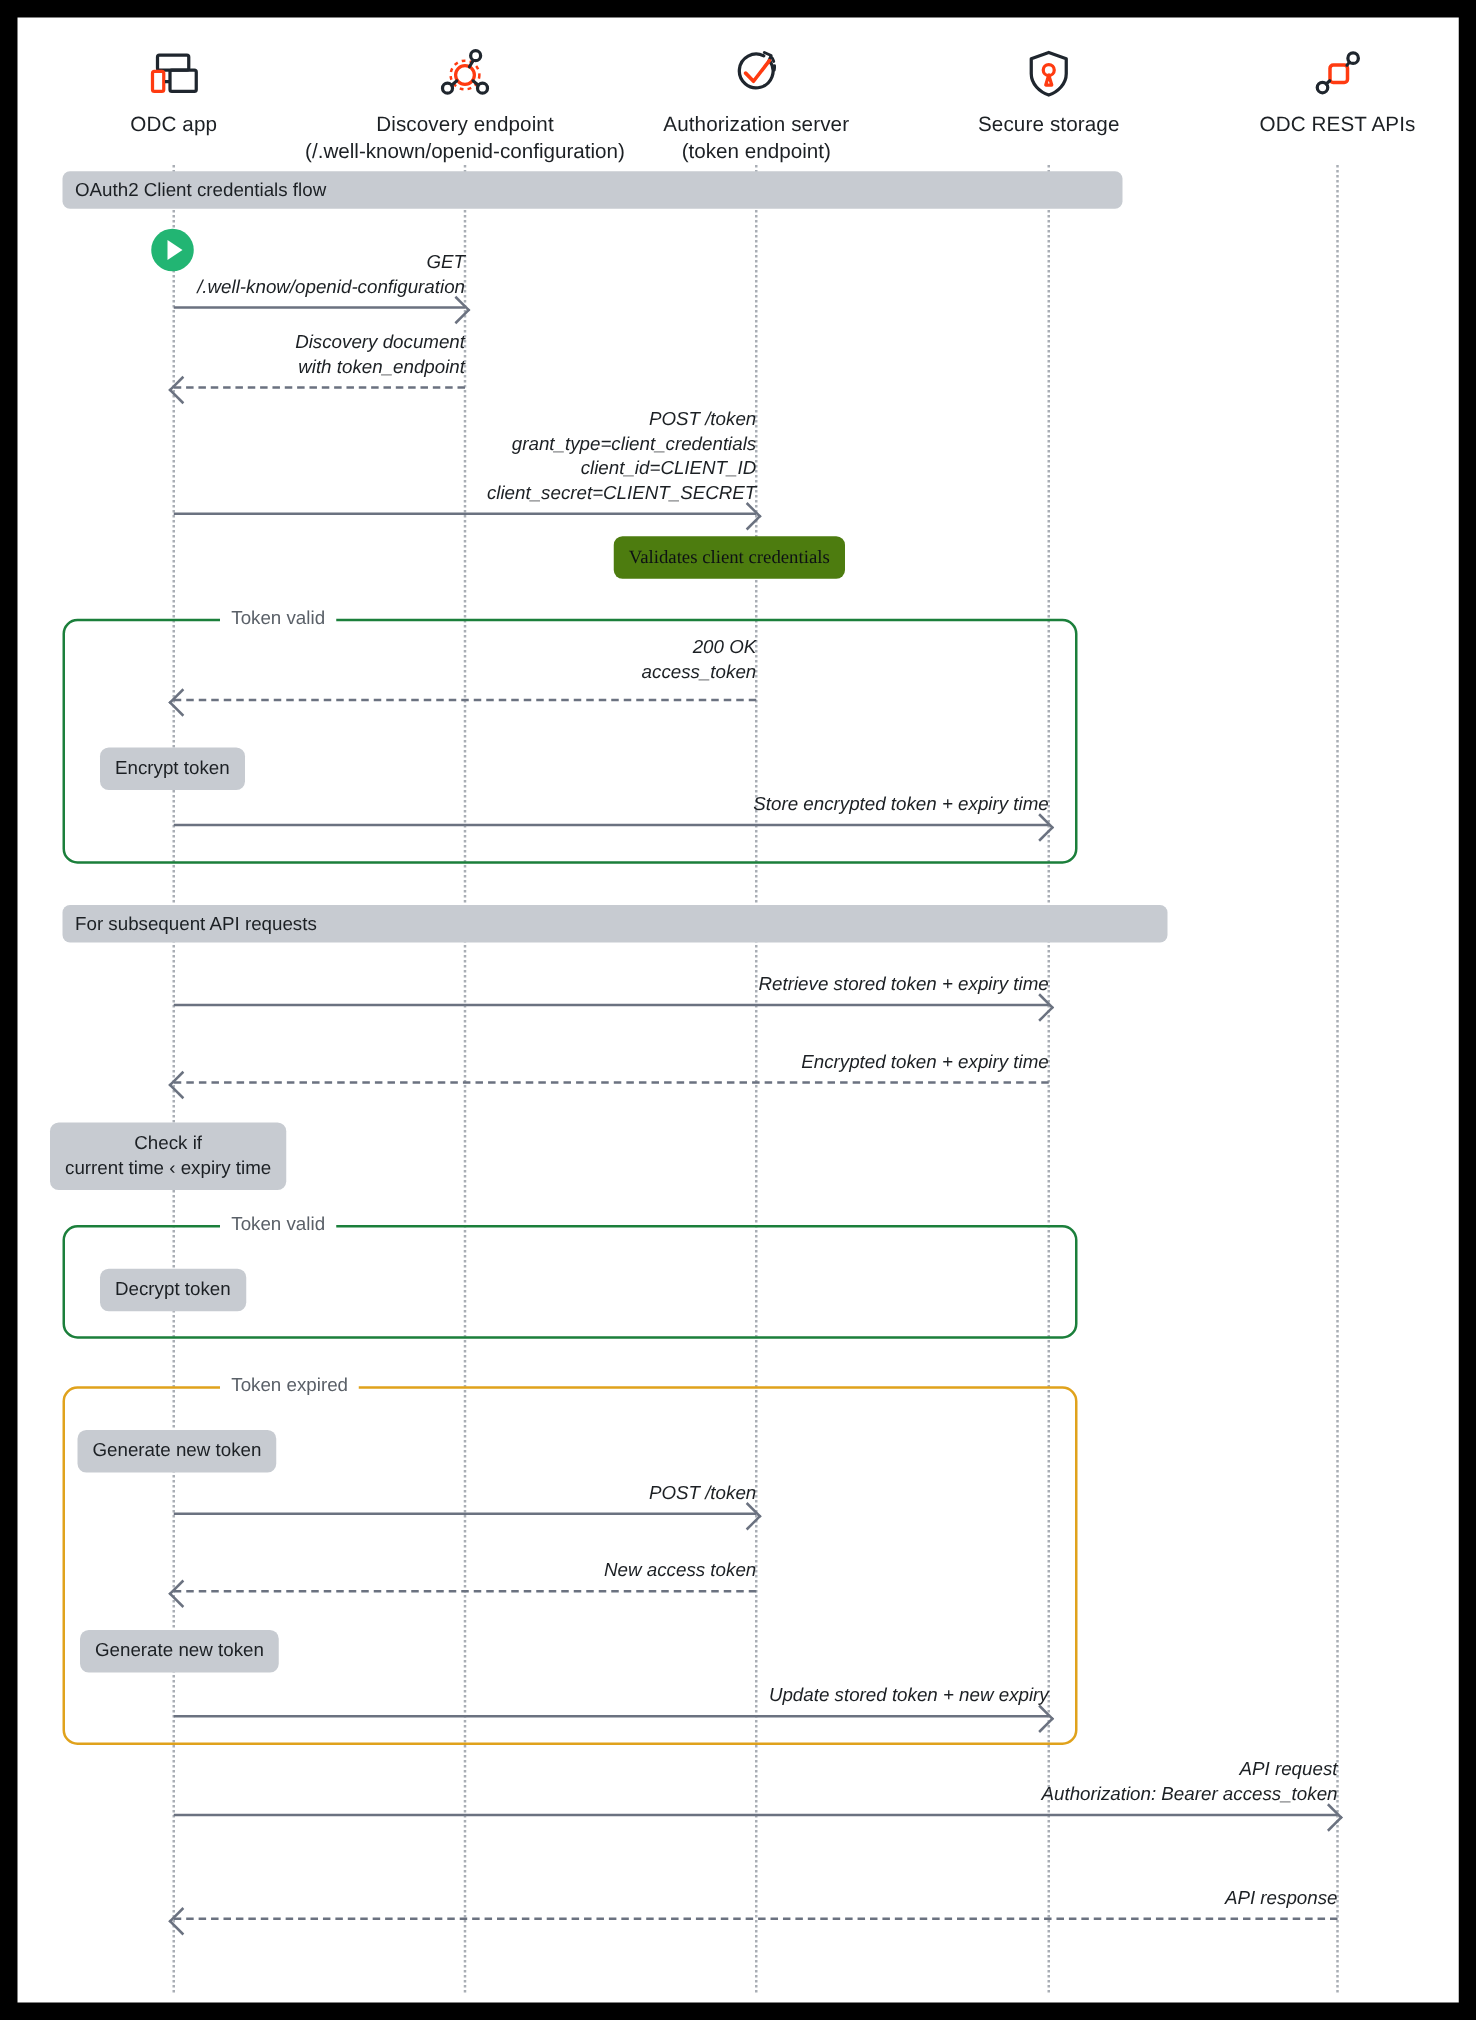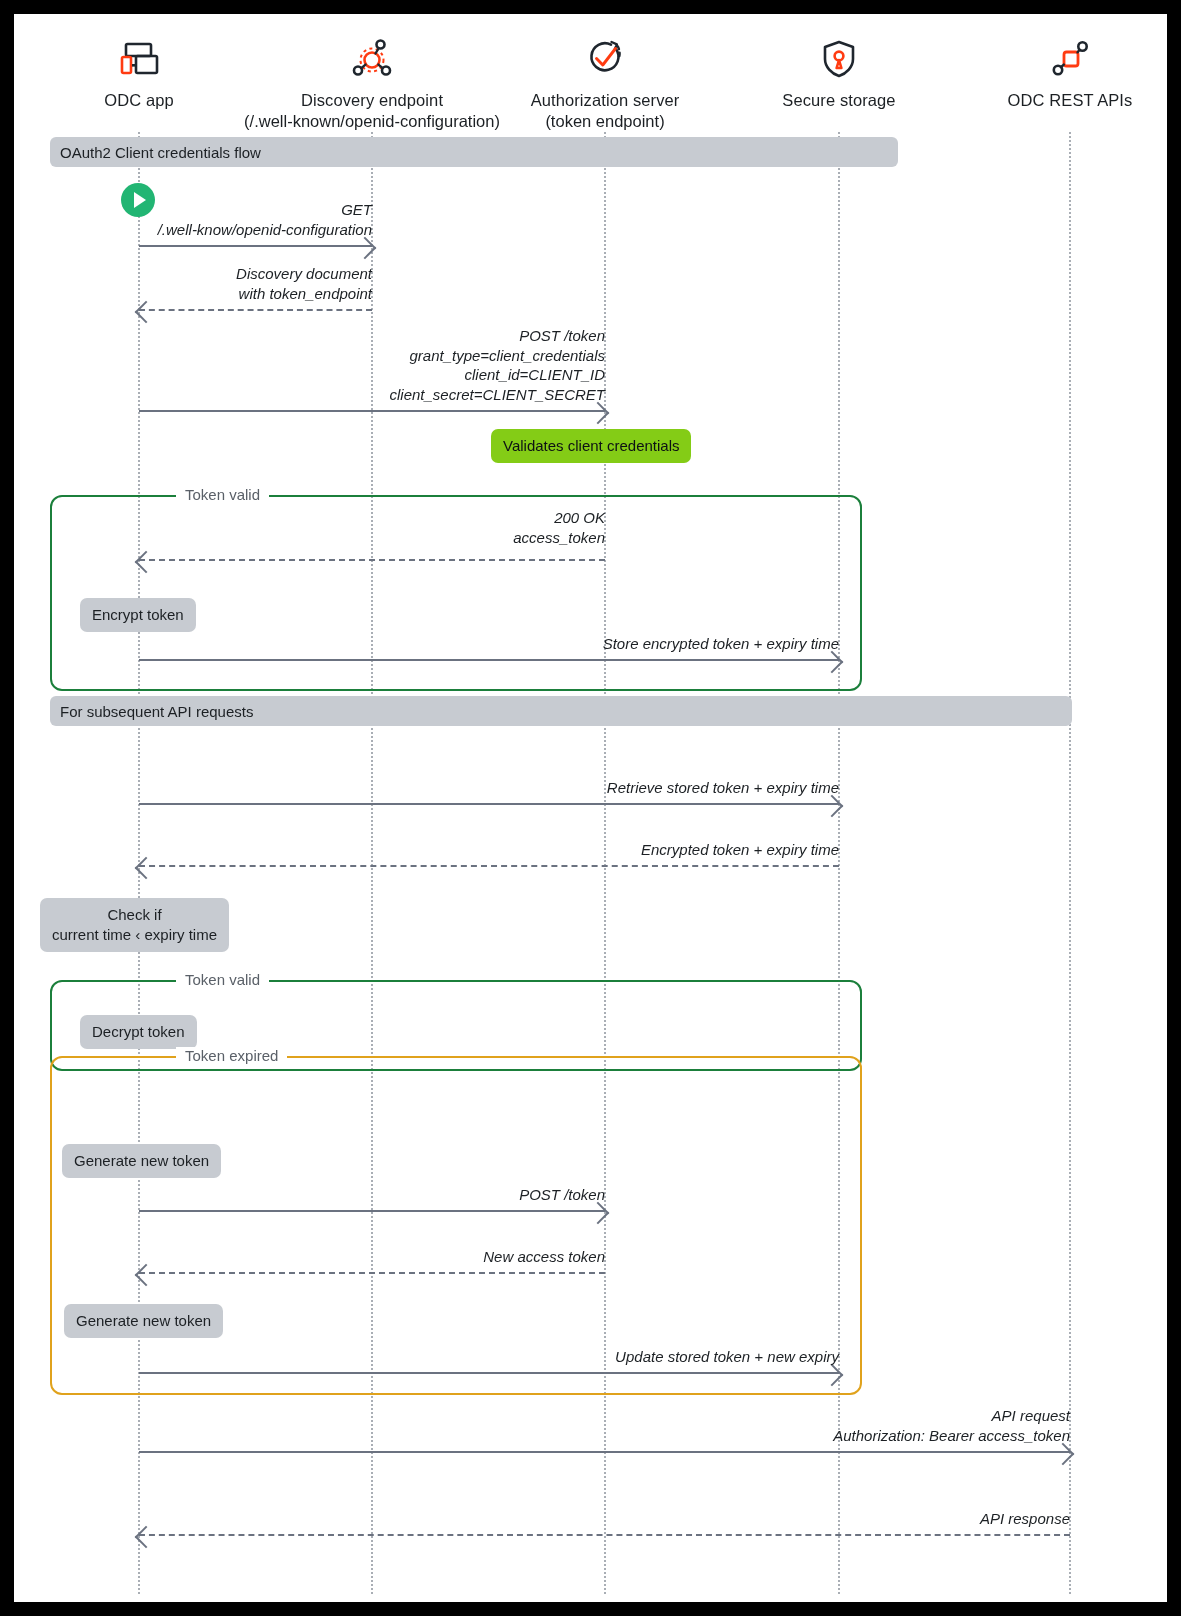--- a/index.html
+++ b/index.html
@@ -69,21 +69,21 @@
     position:absolute;
     background:#c7cbd1;
     border-radius:7px;
     padding:7px 12px;
     box-sizing:border-box;
     font-size:15px;color:#1c2024;
     line-height:1.34;
     text-align:center;
     white-space:nowrap;
   }
-  .note.blue{background:#84cc16;color:#0d1114;}
+  .note.blue{background:#4d7c0f;color:#0d1114;font-family:Liberation Serif, serif;}
   
   .msg{position:absolute;height:0;}
   .msg .line{
     position:absolute;left:0;right:0;top:0;height:0;
     border-top:2px solid #6b7280;
   }
   .msg.dashed .line{border-top:2px dashed #6b7280;}
   .msg .cap{
     position:absolute;bottom:4px;
     left:0;right:0;
@@ -253,21 +253,21 @@
 
   <div class="msg" style="left:125px;width:700px;top:645px">
     <div class="line">
           <span class="arrowhead right"></span>
         </div>
     <div class="cap" style="bottom:6px">
       <div>Store encrypted token + expiry time</div>
     </div>
   </div>
 
-  <div class="sectionbar" style="top:682px;width:1022px">
+  <div class="sectionbar" style="top:710px;width:884px">
     <span>For subsequent API requests</span>
   </div>
 
   <div class="msg" style="left:125px;width:700px;top:789px">
     <div class="line">
           <span class="arrowhead right"></span>
         </div>
     <div class="cap" style="bottom:6px">
       <div>Retrieve stored token + expiry time</div>
     </div>
@@ -288,21 +288,21 @@
   </div>
 
   <div class="fragment" style="left:36px;top:966px;width:812px;height:91px">
     <span class="frag-label">Token valid</span>
   </div>
 
   <div class="note" style="left:66px;top:1001px">
     <span>Decrypt token</span>
   </div>
 
-  <div class="fragment amber" style="left:36px;top:1042px;width:812px;height:339px">
+  <div class="fragment amber" style="left:36px;top:1095px;width:812px;height:287px">
     <span class="frag-label">Token expired</span>
   </div>
 
   <div class="note" style="left:48px;top:1130px">
     <span>Generate new token</span>
   </div>
 
   <div class="msg" style="left:125px;width:466px;top:1196px">
     <div class="line">
           <span class="arrowhead right"></span>

